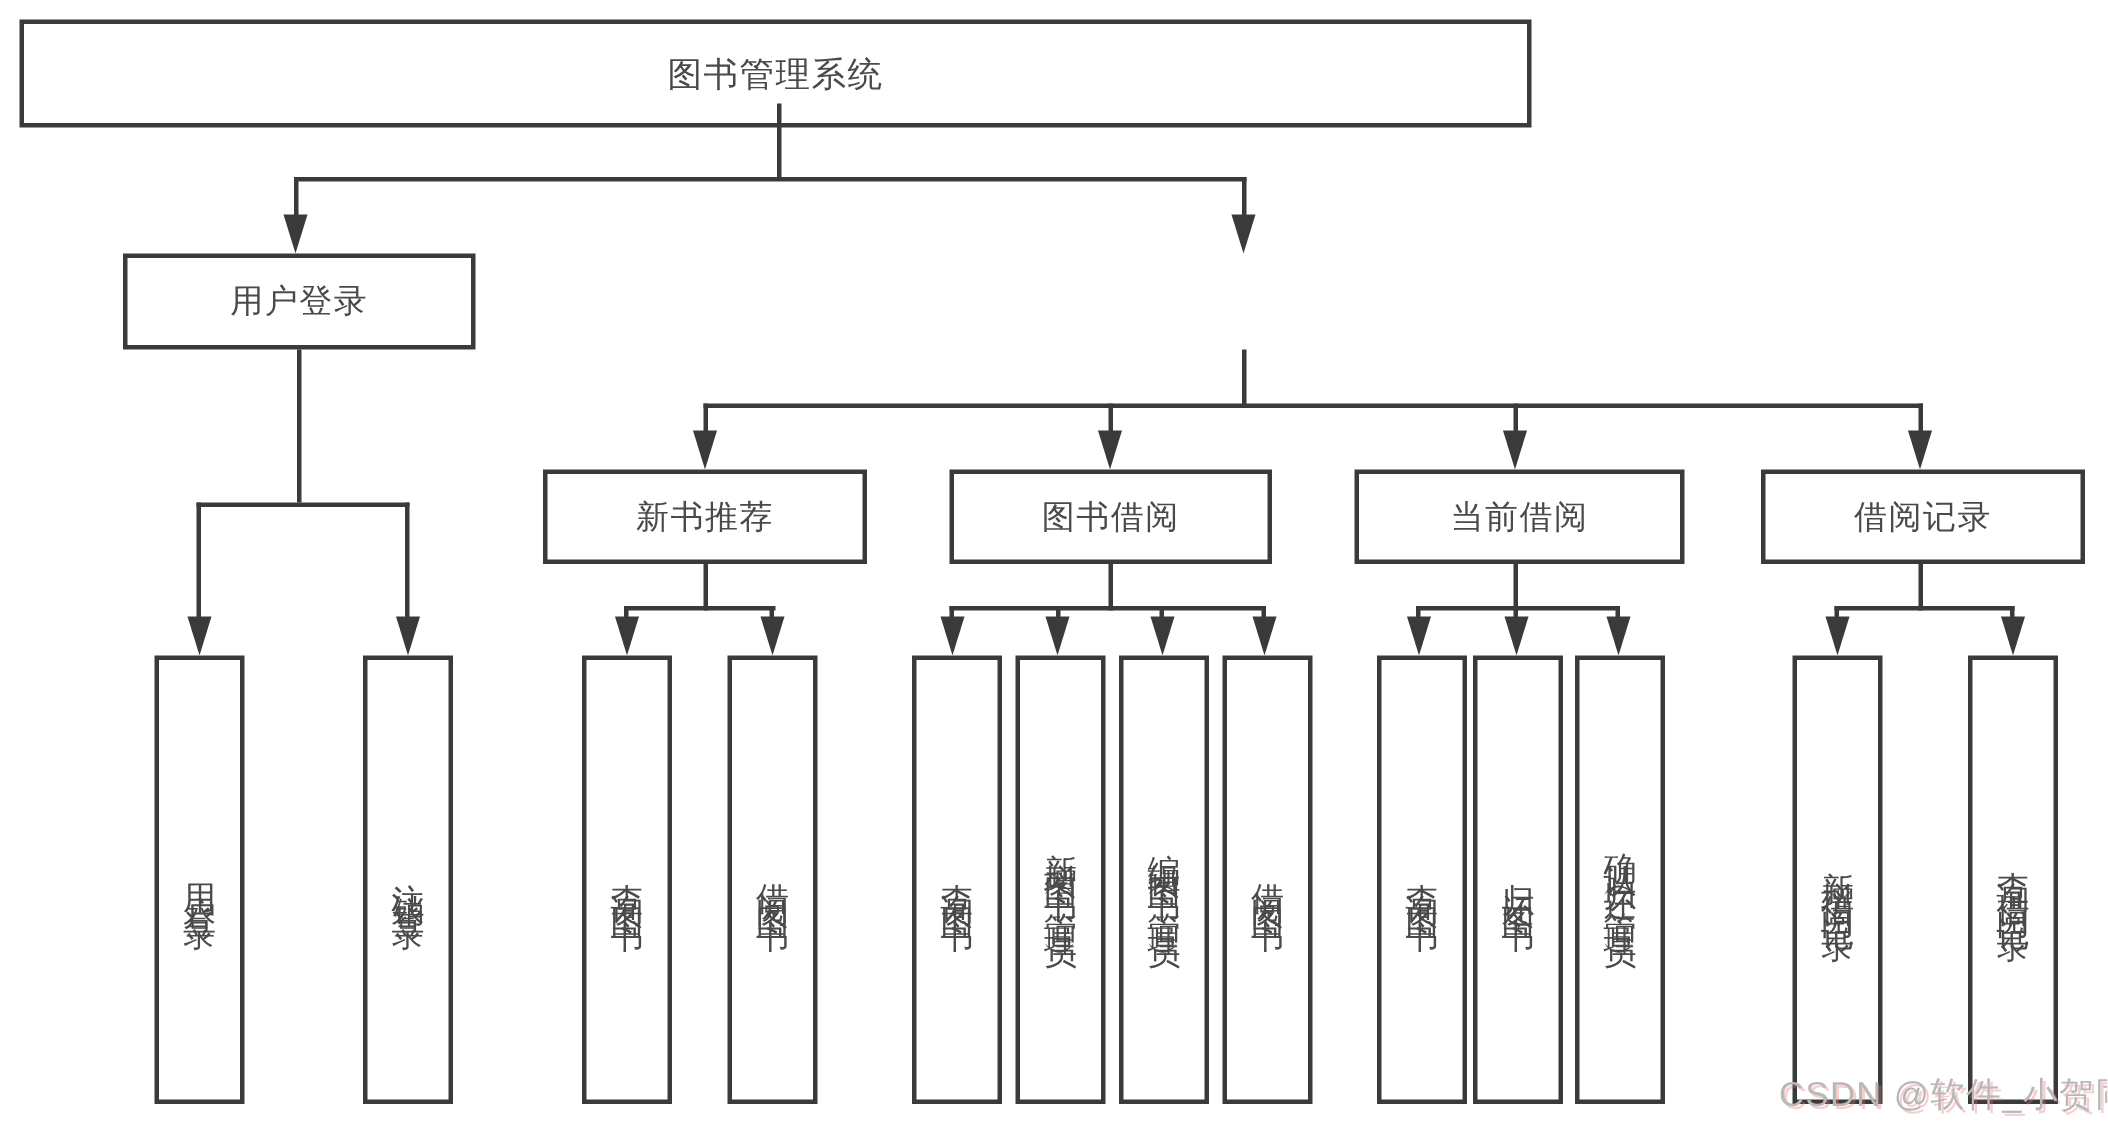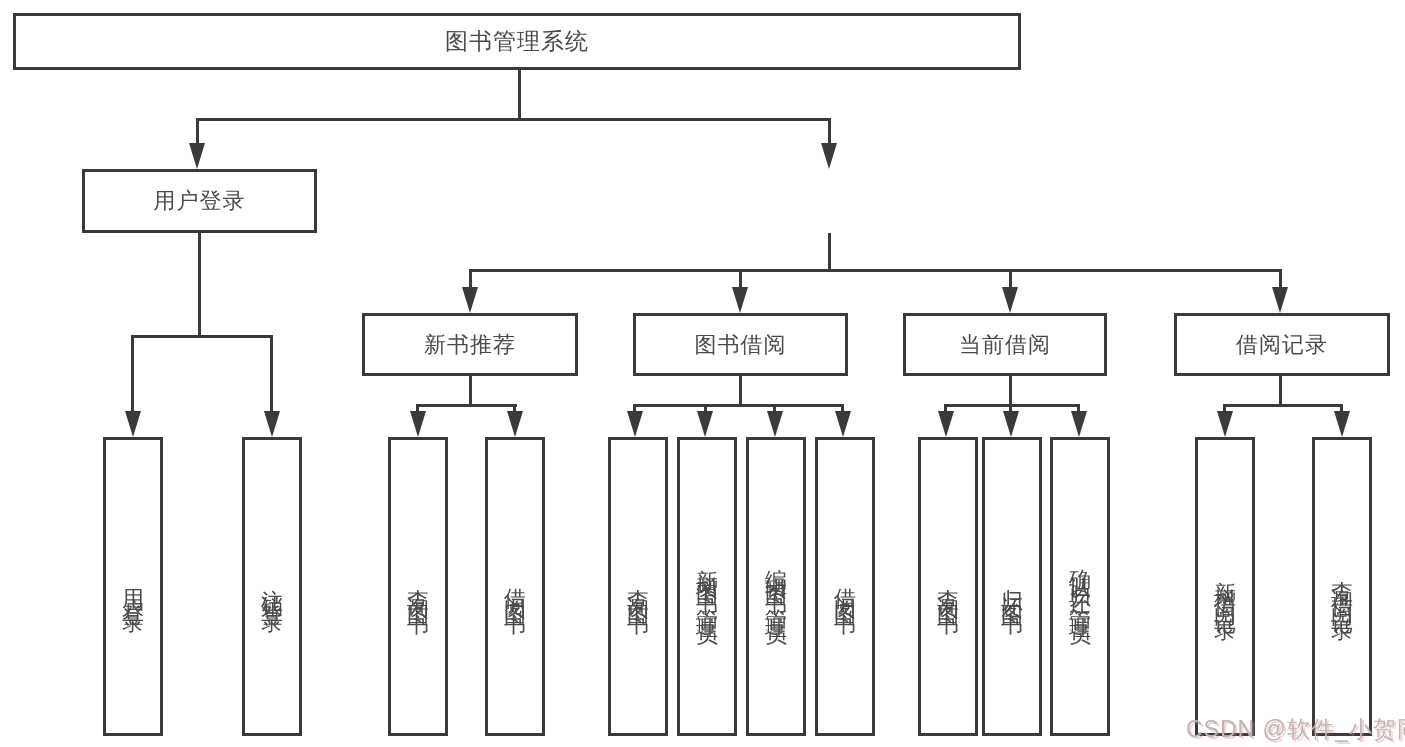--- a/index.html
+++ b/index.html
@@ -58,21 +58,21 @@
     letter-spacing:1px;
     z-index:10;
     white-space:nowrap;
   }
 </style>
 </head>
 <body>
 
 <div id="canvas">
 
-  <div class="box root" style="left:13px;top:13px;width:1008px;height:57px;">图书管理系统</div>
+  <div class="box root" style="left:13px;top:13px;width:1008px;height:72px;">图书管理系统</div>
 
   <div class="vl" style="left:518px;top:69px;height:49px;"></div>
   <div class="hl" style="left:196px;top:118px;width:635px;"></div>
   <div class="vl" style="left:196px;top:118px;height:28px;"></div>
   <div class="arr" style="left:189px;top:143px;"></div>
   <div class="vl" style="left:828px;top:118px;height:28px;"></div>
   <div class="arr" style="left:821px;top:143px;"></div>
 
   <div class="box" style="left:82px;top:169px;width:235px;height:64px;">用户登录</div>
 
@@ -89,21 +89,21 @@
   <div class="arr" style="left:462px;top:287px;"></div>
   <div class="vl" style="left:739px;top:269px;height:22px;"></div>
   <div class="arr" style="left:732px;top:287px;"></div>
   <div class="vl" style="left:1009px;top:269px;height:22px;"></div>
   <div class="arr" style="left:1002px;top:287px;"></div>
   <div class="vl" style="left:1279px;top:269px;height:22px;"></div>
   <div class="arr" style="left:1272px;top:287px;"></div>
 
   <div class="box" style="left:362px;top:313px;width:216px;height:63px;">新书推荐</div>
   <div class="box" style="left:633px;top:313px;width:215px;height:63px;">图书借阅</div>
-  <div class="box" style="left:903px;top:313px;width:204px;height:63px;">当前借阅</div>
+  <div class="box" style="left:903px;top:313px;width:220px;height:63px;">当前借阅</div>
   <div class="box" style="left:1174px;top:313px;width:216px;height:63px;">借阅记录</div>
 
   <div class="vl" style="left:469px;top:376px;height:31px;"></div>
   <div class="hl" style="left:416px;top:404px;width:101px;"></div>
   <div class="vl" style="left:416px;top:404px;height:9px;"></div>
   <div class="arr" style="left:410px;top:411px;"></div>
   <div class="vl" style="left:513px;top:404px;height:9px;"></div>
   <div class="arr" style="left:507px;top:411px;"></div>
 
   <div class="vl" style="left:739px;top:376px;height:31px;"></div>

